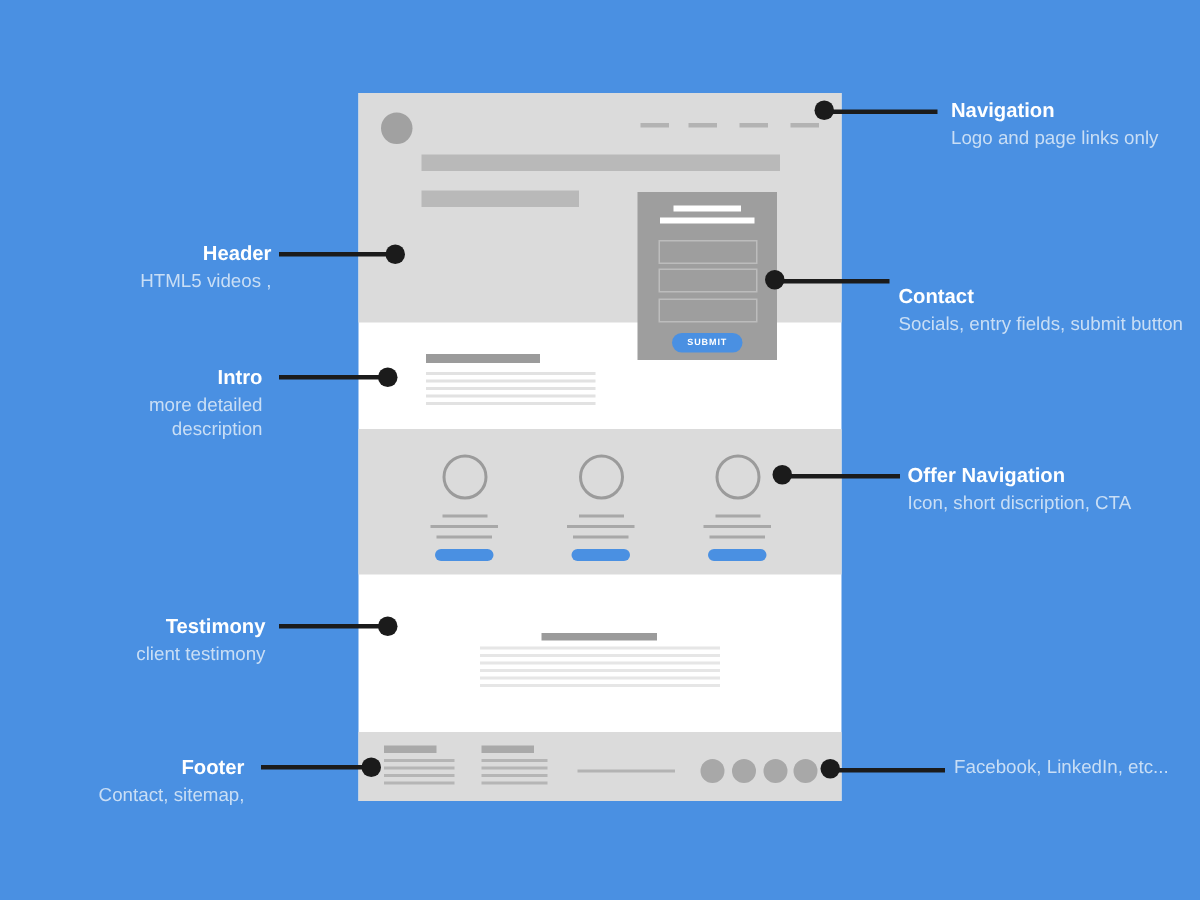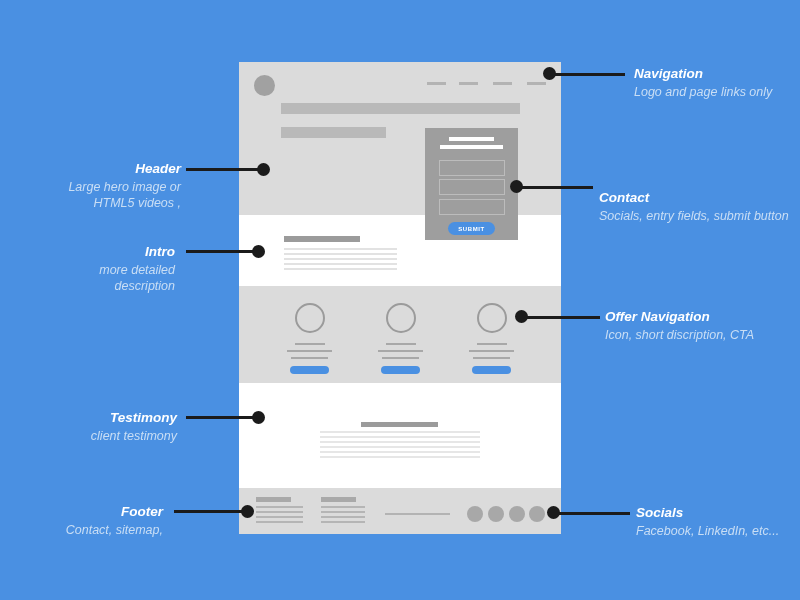--- a/index.html
+++ b/index.html
@@ -22,21 +22,21 @@
   .footline{position:absolute;background:var(--footer-line-gray);height:2px;}
   .circle{position:absolute;border-radius:50%;}
   .panel{position:absolute;background:var(--panel-gray);}
   .field{position:absolute;border:1px solid #bcbcbc;background:transparent;}
   .bluepill{position:absolute;background:var(--accent-blue);border-radius:6px;}
   .submit{display:flex;align-items:center;justify-content:center;color:#fff;
           font-size:6px;font-weight:700;letter-spacing:0.6px;border-radius:7px;border:none;
           background:var(--accent-blue);position:absolute;padding:0;cursor:default;}
   .conn-line{position:absolute;height:3px;background:var(--annotation-ink);z-index:3;}
   .conn-dot{position:absolute;width:13px;height:13px;border-radius:50%;background:var(--annotation-ink);z-index:3;}
-  .ann{position:absolute;z-index:2;font-style:italic;}
+  .ann{position:absolute;z-index:2;}
   .ann.left{text-align:right;}
   .ann.right{text-align:left;}
   .ann-title{font-size:13.5px;font-weight:700;color:var(--title-text);margin:0 0 3px 0;line-height:17px;}
   .ann-desc{font-size:12.5px;color:var(--desc-text);margin:0;line-height:15.5px;}
 </style>
 </head>
 <body>
 
 <div id="canvas">
 
@@ -139,21 +139,20 @@
   <div class="conn-dot" style="left:510px;top:180px;"></div>
 
   <div class="conn-line" style="left:521px;top:316px;width:79px;"></div>
   <div class="conn-dot" style="left:515px;top:310px;"></div>
 
   <div class="conn-line" style="left:553px;top:512px;width:77px;"></div>
   <div class="conn-dot" style="left:547px;top:506px;"></div>
 
   <div class="ann left" style="right:619px;top:160px;width:170px;">
     <p class="ann-title">Header</p>
-    <p class="ann-desc">Large hero image or</p>
     <p class="ann-desc">HTML5 videos ,</p>
   </div>
 
   <div class="ann left" style="right:625px;top:243px;width:150px;">
     <p class="ann-title">Intro</p>
     <p class="ann-desc">more detailed</p>
     <p class="ann-desc">description</p>
   </div>
 
   <div class="ann left" style="right:623px;top:409px;width:150px;">
@@ -175,17 +174,16 @@
     <p class="ann-title">Contact</p>
     <p class="ann-desc">Socials, entry fields, submit button</p>
   </div>
 
   <div class="ann right" style="left:605px;top:308px;width:190px;">
     <p class="ann-title">Offer Navigation</p>
     <p class="ann-desc">Icon, short discription, CTA</p>
   </div>
 
   <div class="ann right" style="left:636px;top:504px;width:160px;">
-    <p class="ann-title">Socials</p>
     <p class="ann-desc">Facebook, LinkedIn, etc...</p>
   </div>
 
 </div>
 
 </body></html>

